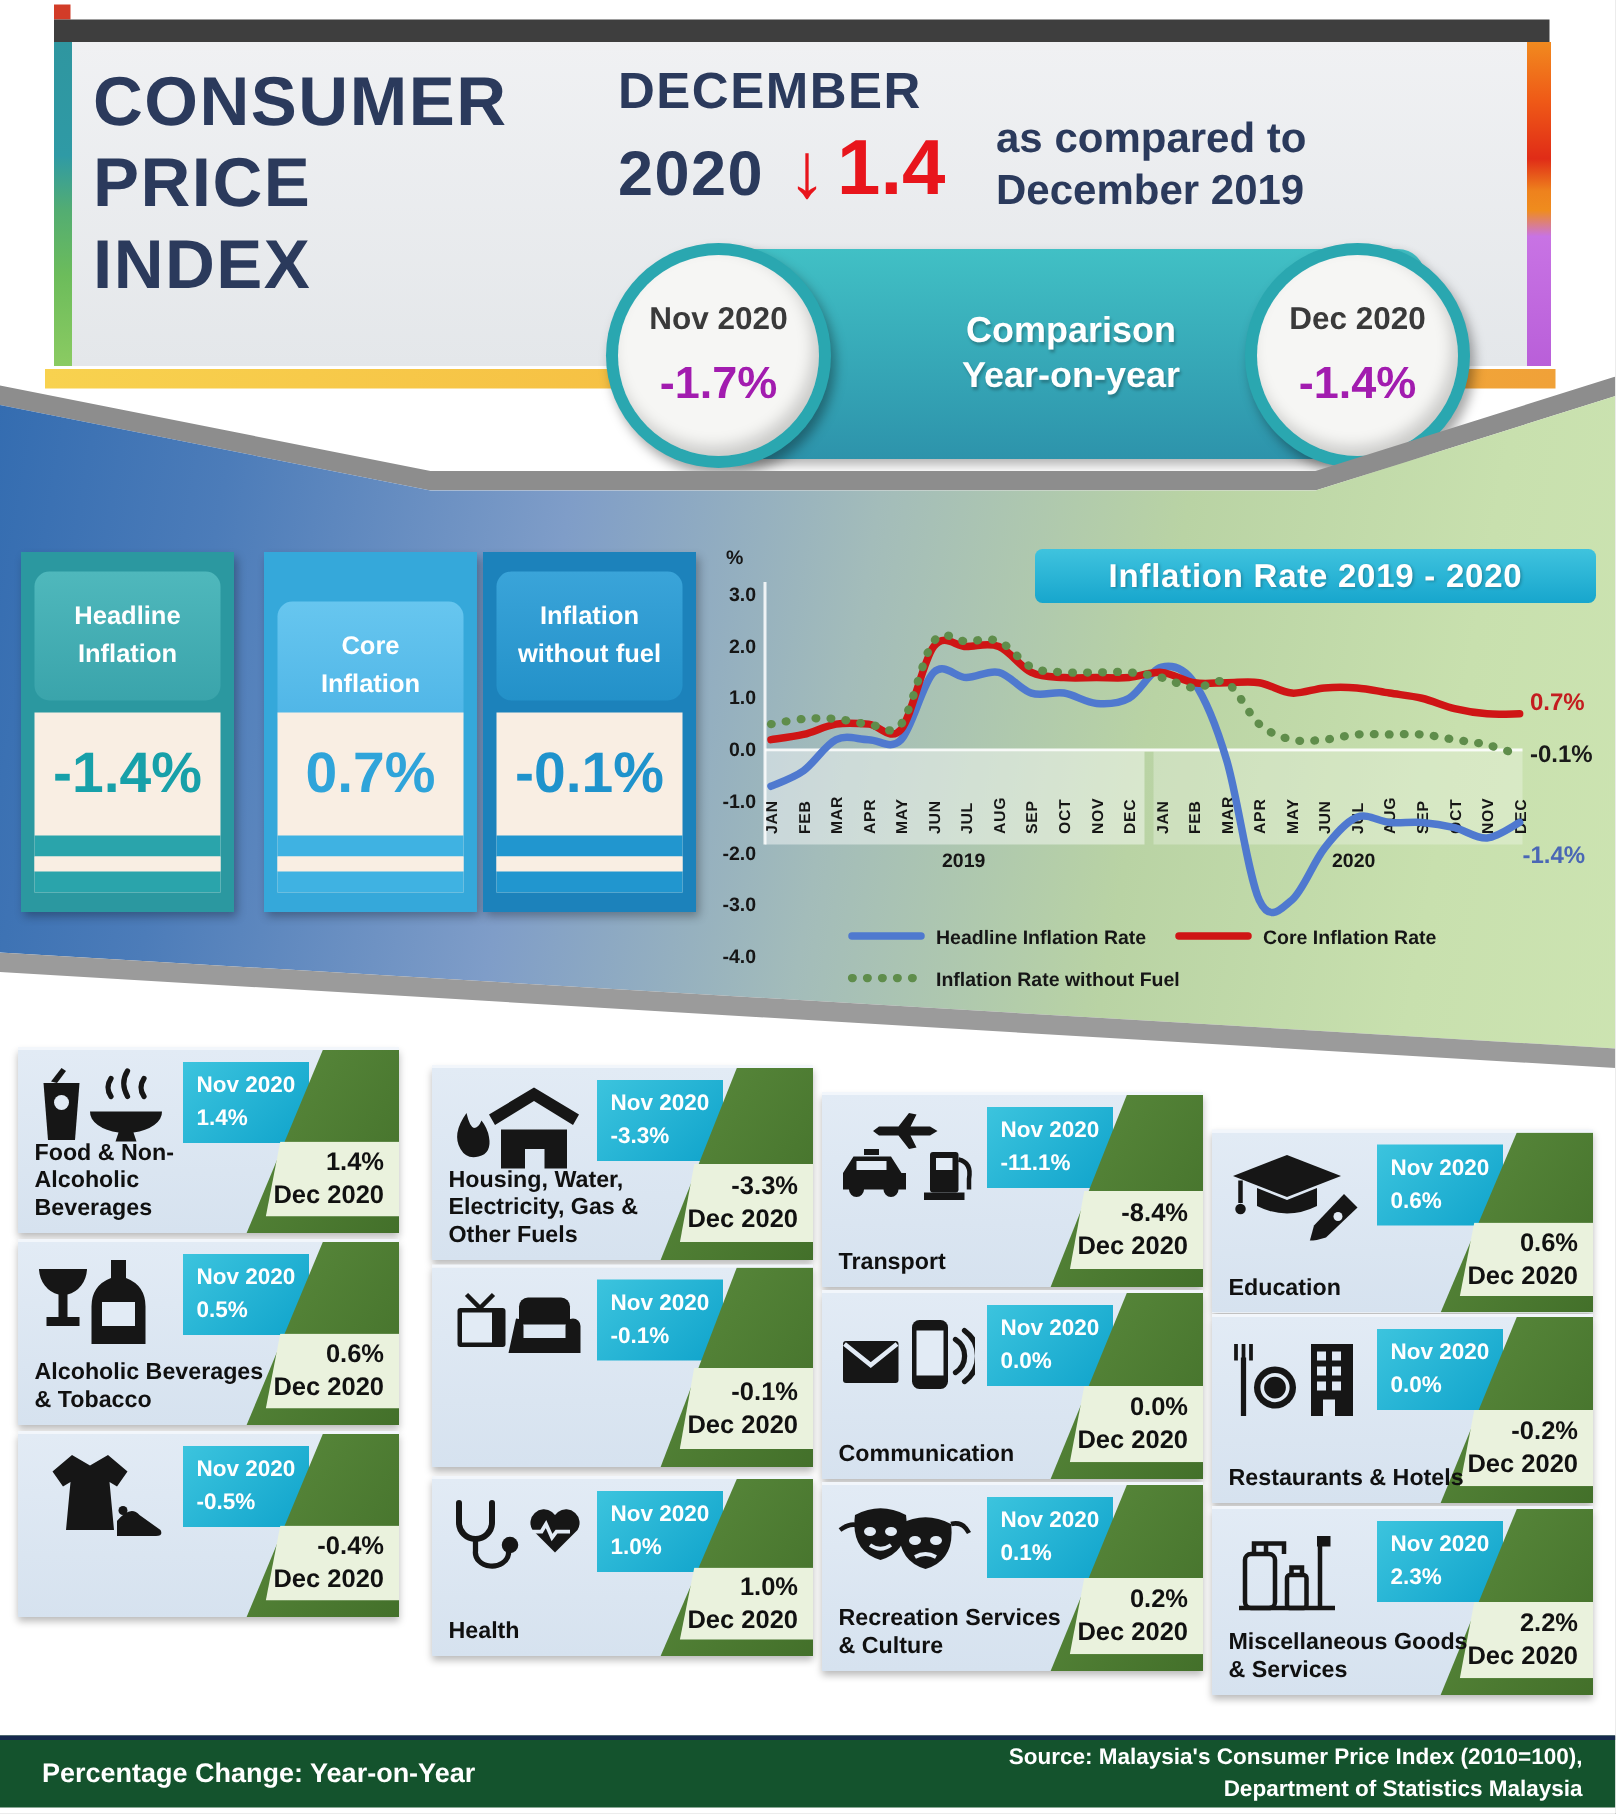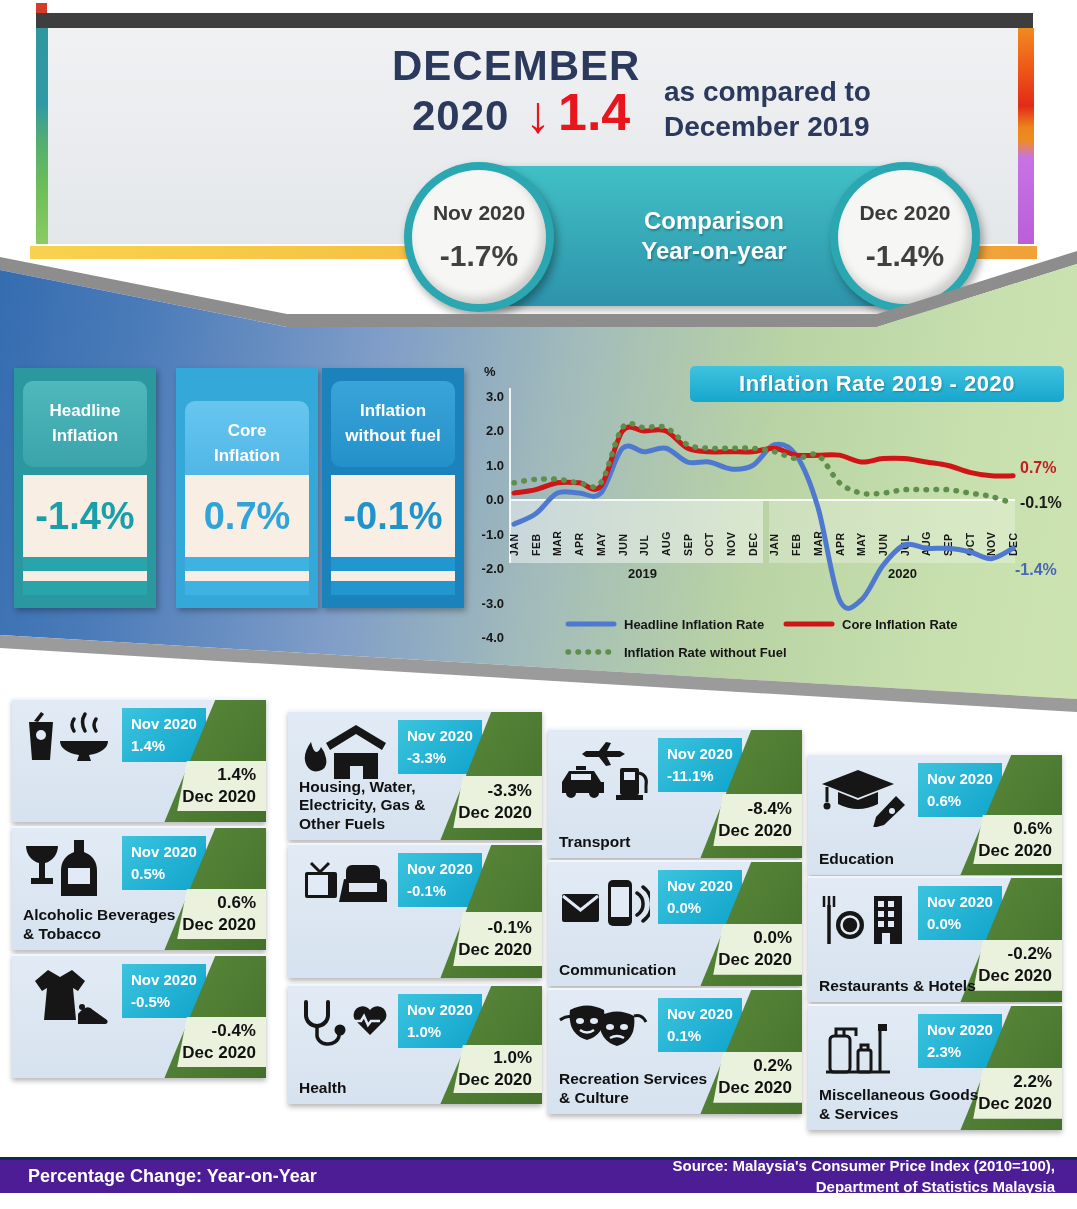--- a/index.html
+++ b/index.html
@@ -11,39 +11,39 @@
   .head-panel{position:absolute;left:48px;top:28px;width:970px;height:216px;
               background:linear-gradient(180deg,#f0f1f3,#e4e7ea);}
   .left-strip{position:absolute;left:36px;top:28px;width:12px;height:216px;
               background:linear-gradient(180deg,#2f96a0 0%,#2f9aa5 35%,#53ad72 52%,#6cbc5b 72%,#8bcB62 100%);}
   .right-strip{position:absolute;left:1018px;top:28px;width:16px;height:216px;
               background:linear-gradient(180deg,#f18a1f 0%,#ef5a17 18%,#e02c17 36%,#ee821d 46%,#ef8c1e 52%,#c873e4 60%,#b95fd9 100%);}
   .orange-bar{position:absolute;left:30px;top:246px;width:1007px;height:13px;
               background:linear-gradient(90deg,#f8d24f,#f5b93f 55%,#f0a138);}
   .main-title{position:absolute;left:62px;top:40px;font-size:46px;font-weight:bold;
               color:#2b3a5c;line-height:1.18;letter-spacing:1px;white-space:pre-line;}
-  .dec-word{position:absolute;left:392px;top:42px;font-size:42px;font-weight:bold;color:#2b3a5c;letter-spacing:1px;}
+  .dec-word{position:absolute;left:412px;top:42px;font-size:34px;font-weight:bold;color:#2b3a5c;letter-spacing:1px;}
   .dec-year{position:absolute;left:412px;top:92px;font-size:42px;font-weight:bold;color:#2b3a5c;letter-spacing:1px;}
   .dec-arrow{position:absolute;left:525px;top:84px;font-size:52px;font-weight:bold;color:#e8151c;}
   .dec-val{position:absolute;left:558px;top:82px;font-size:52px;font-weight:bold;color:#e8151c;}
   .compared{position:absolute;left:664px;top:74px;font-size:28px;font-weight:bold;color:#2b3a5c;
             line-height:1.25;white-space:pre-line;}
   
   .cmp-bar{position:absolute;left:478px;top:166px;width:472px;height:140px;border-radius:18px;
            background:linear-gradient(180deg,#41c0c5,#2d93ab);box-shadow:0 4px 8px rgba(0,0,0,.3);
            display:flex;align-items:center;justify-content:center;}
   .cmp-text{color:#fff;font-size:24px;font-weight:bold;text-align:center;line-height:1.25;white-space:pre-line;
             text-shadow:1px 2px 2px rgba(0,0,0,.25);}
   .cmp-circle{position:absolute;width:150px;height:150px;border-radius:50%;background:#2aa7b0;
               box-shadow:3px 5px 8px rgba(0,0,0,.35);}
   .cmp-circle .inner{position:absolute;inset:8px;border-radius:50%;background:#f6f6f4;
               box-shadow:inset -4px -6px 10px rgba(0,0,0,.18);
               display:flex;flex-direction:column;align-items:center;justify-content:center;}
   .cmp-label{font-size:21px;font-weight:bold;color:#3a3a3a;}
-  .cmp-value{font-size:30px;font-weight:bold;color:#404040;margin-top:14px;}
+  .cmp-value{font-size:30px;font-weight:bold;color:#a21caf;margin-top:14px;}
   
   .band-top{position:absolute;inset:0;background:#8d8d8d;
     clip-path:polygon(0 257px,287px 314px,877px 314px,1077px 251px,1077px 264px,877px 327px,287px 327px,0 270px);}
   .band-bottom{position:absolute;inset:0;background:#9b9b9b;
     clip-path:polygon(0 635px,1077px 699px,1077px 712px,0 648px);}
   .midsection{position:absolute;inset:0;
     background:linear-gradient(100deg,#2d68ae 0%,#4c7cb9 16%,#7f9dc8 34%,#a3bcba 50%,#b9d3a4 66%,#c8e0ae 82%,#cfe6b3 100%);
     clip-path:polygon(0 270px,287px 327px,877px 327px,1077px 264px,1077px 699px,0 635px);}
   
   .sum-card{position:absolute;width:142px;height:240px;}
@@ -76,38 +76,41 @@
             display:flex;flex-direction:column;align-items:flex-end;justify-content:center;
             padding-right:10px;box-sizing:border-box;
             font-size:17px;font-weight:bold;color:#111;line-height:1.3;}
   .cat-nov{position:absolute;left:110px;top:8px;width:84px;height:54px;z-index:1;
             background:linear-gradient(135deg,#3cc4de,#0fa3cb);color:#fff;
             font-size:15px;font-weight:bold;line-height:1.45;padding:5px 0 0 9px;box-sizing:border-box;}
   .cat-name{position:absolute;left:11px;bottom:7px;width:64%;z-index:4;
             font-size:15.5px;font-weight:bold;color:#101010;line-height:1.18;white-space:pre-line;}
   .cat-icon{position:absolute;left:10px;top:10px;z-index:1;}
   
-  .footer{position:absolute;left:0;top:1157px;width:1077px;height:36px;background:#4c1d95;
+  .footer{position:absolute;left:0;top:1157px;width:1077px;height:48px;background:#14532d;
           display:flex;align-items:center;justify-content:space-between;box-sizing:border-box;
           padding:0 22px 0 28px;border-top:3px solid #16294d;}
   .footer-left{color:#fff;font-size:18px;font-weight:bold;}
   .footer-right{color:#fff;font-size:15px;font-weight:bold;text-align:right;line-height:1.35;white-space:pre-line;}
 </style>
 </head>
 <body>
 
 <div class="page">
 
   <div class="corner-chip"></div>
   <div class="top-bar"></div>
   <div class="head-panel"></div>
   <div class="left-strip"></div>
   <div class="right-strip"></div>
   <div class="orange-bar"></div>
 
+  <div class="main-title">CONSUMER
+PRICE
+INDEX</div>
   <div class="dec-word">DECEMBER</div>
   <div class="dec-year">2020</div>
   <div class="dec-arrow">↓</div>
   <div class="dec-val">1.4</div>
   <div class="compared">as compared to
 December 2019</div>
 
   <div class="cmp-bar">
     <div class="cmp-text">Comparison
 Year-on-year</div>
@@ -228,20 +231,22 @@
       <div>Nov 2020</div>
       <div>1.4%</div>
     </div>
     <svg class="cat-icon" width="92" height="62" viewBox="0 0 92 62" fill="#161616">
       <path d="M12 11 l7-9 3 2-6 8z"></path>
         <path d="M7 12 h24 l-3 38 h-18z"></path>
         <circle cx="19" cy="25" r="5" fill="#e2ebf5"></circle>
       <path d="M38 31 h48 a24 14 0 0 1 -19 14 l2 6 h-14 l2-6 a24 14 0 0 1 -19-14z"></path>
       <path d="M52 9 q-4 6 0 12 M63 4 q-5 8 0 17 M74 9 q-4 6 0 12" stroke="#161616" stroke-width="3.5" fill="none" stroke-linecap="round"></path>
     </svg>
+    <div class="cat-name">Food &amp; Non-Alcoholic
+Beverages</div>
   </div>
 
   <div class="cat-card" style="left:12px;top:826px;height:122px;">
     <div class="cat-dark"></div>
     <div class="cat-light">
       <span>0.6%</span>
       <span>Dec 2020</span>
     </div>
     <div class="cat-nov">
       <div>Nov 2020</div>

